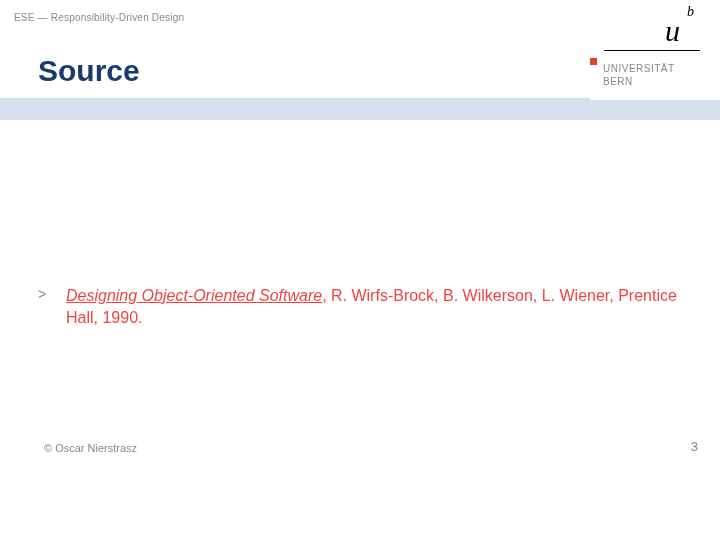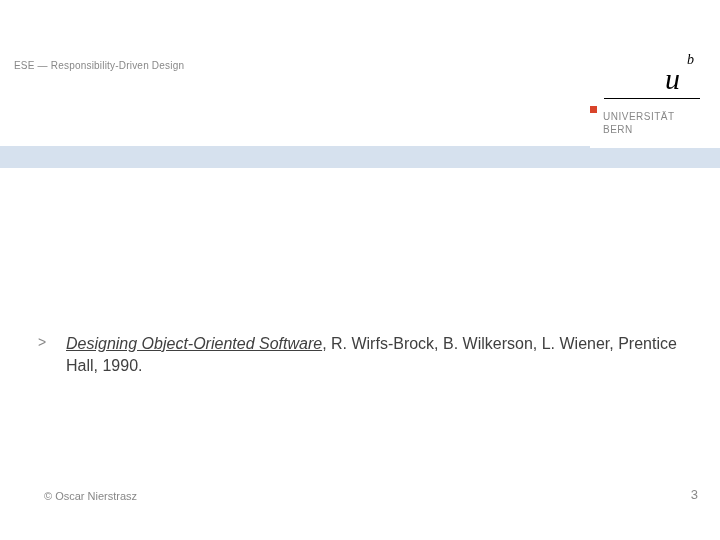--- a/index.html
+++ b/index.html
@@ -1,41 +1,42 @@
 <!DOCTYPE html>
 <html><head>
 <meta charset="utf-8">
 <style>
   * { margin: 0; padding: 0; box-sizing: border-box; }
   html, body { width: 720px; height: 540px; font-family: Arial, Helvetica, sans-serif; background: #fff; overflow: hidden; }
-  .slide { position: relative; width: 720px; height: 472px; background: #fff; margin-top: 48px; }
+  .slide { position: relative; width: 720px; height: 472px; background: #fff; }
   .header-text { position: absolute; top: 12px; left: 14px; font-size: 10px; color: #888; letter-spacing: 0.2px; }
   .title { position: absolute; top: 54px; left: 38px; font-size: 30px; font-weight: bold; color: #1a3a6e; }
   .blue-band { position: absolute; top: 98px; left: 0; width: 720px; height: 22px; background: #d6e1ee; }
   .logo-box { position: absolute; top: 0; right: 0; width: 130px; height: 100px; background: #fff; }
   .logo-u { position: absolute; top: 14px; right: 40px; font-family: "Times New Roman", serif; font-style: italic; font-size: 30px; font-weight: 500; color: #000; }
   .logo-b { position: absolute; top: 4px; right: 26px; font-family: "Times New Roman", serif; font-style: italic; font-size: 14px; color: #000; }
   .logo-line { position: absolute; top: 50px; right: 20px; width: 96px; height: 1px; background: #000; }
   .logo-dot { position: absolute; top: 58px; left: 590px; width: 7px; height: 7px; background: #d9442a; }
   .logo-uni { position: absolute; top: 62px; left: 603px; font-size: 10px; letter-spacing: 0.5px; color: #888; line-height: 1.3; }
   .content { position: absolute; top: 285px; left: 38px; right: 40px; }
   .bullet-row { display: flex; align-items: flex-start; gap: 18px; }
   .bullet-marker { color: #888; font-size: 14px; line-height: 1.4; min-width: 10px; }
-  .bullet-text { font-size: 16px; color: #404040; line-height: 1.35; }
+  .bullet-text { font-size: 16px; color: #ef4444; line-height: 1.35; }
   .book-title { font-style: italic; text-decoration: underline; }
   .footer-left { position: absolute; bottom: 18px; left: 44px; font-size: 11px; color: #888; }
   .footer-right { position: absolute; bottom: 18px; right: 22px; font-size: 13px; color: #888; }
 </style>
 </head>
 <body>
 
 <div class="slide">
 
   <div class="header-text">ESE — Responsibility-Driven Design</div>
 
+  <div class="title">Source</div>
 
   <div class="blue-band"></div>
 
   <div class="logo-box">
     <div class="logo-u">u</div>
     <div class="logo-b">b</div>
     <div class="logo-line"></div>
   </div>
   <div class="logo-dot"></div>
   <div class="logo-uni">

